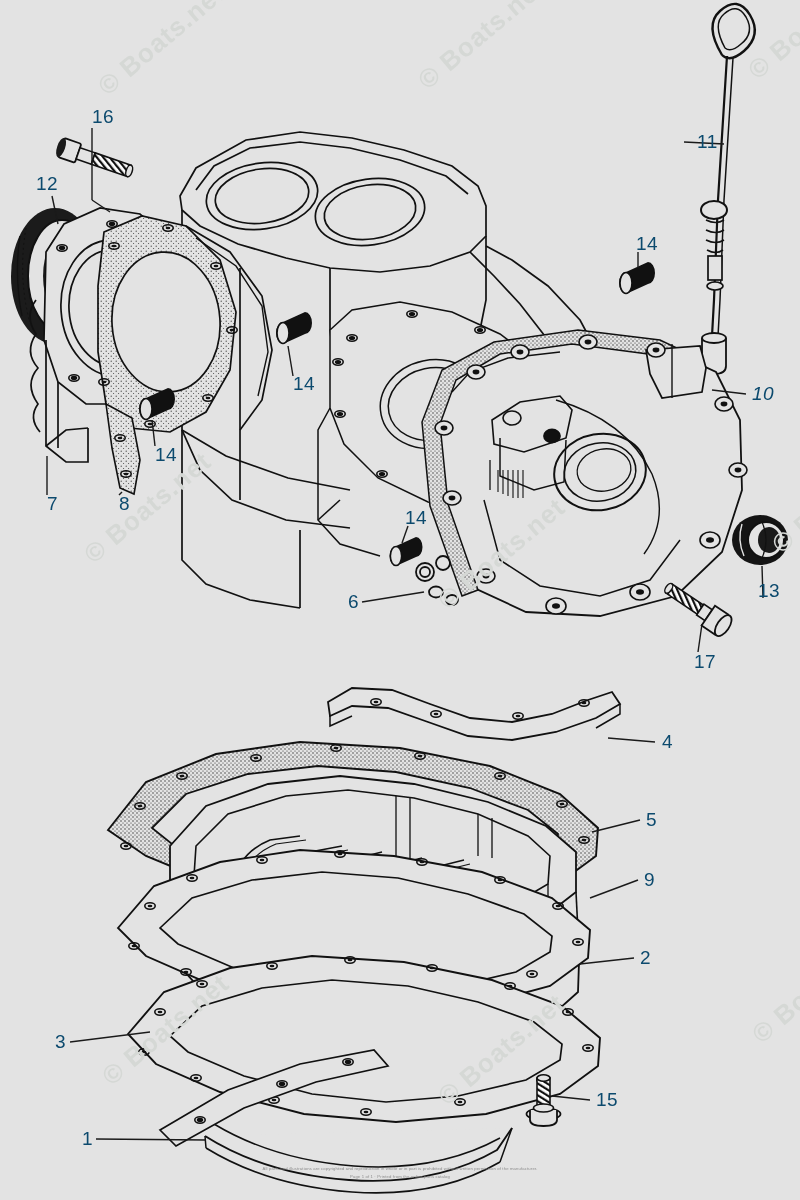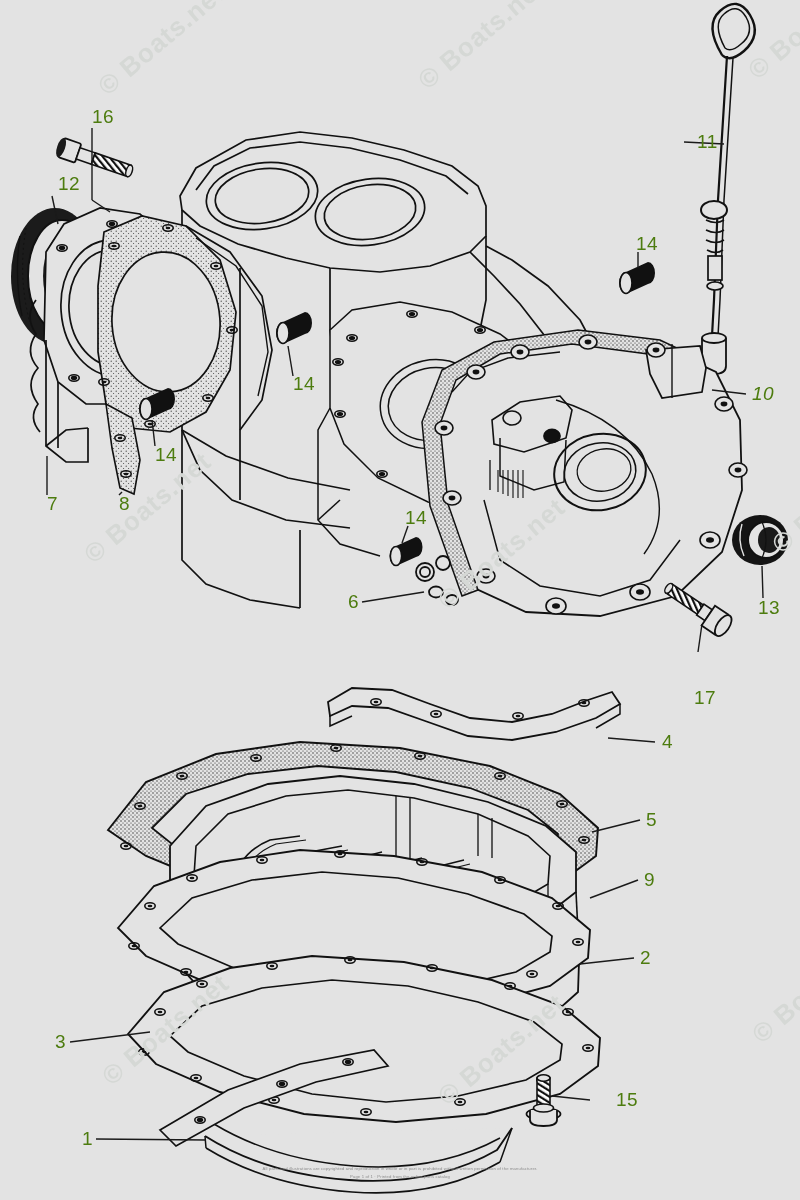--- a/index.html
+++ b/index.html
@@ -12,21 +12,21 @@
     position:relative;
   }
   #stage{position:absolute;left:0;top:0;width:800px;height:1200px;}
   #stage svg{position:absolute;left:0;top:0;}
 
   
   .callout{
     position:absolute;
     font-family:"Liberation Sans", sans-serif;
     font-size:19px;
-    color:#4d7c0f;
+    color:#0c4a6e;
     letter-spacing:0.5px;
     white-space:nowrap;
     user-select:none;
   }
 
   
   .wm{
     position:absolute;
     font-family:"Liberation Sans", sans-serif;
     font-size:26px;
@@ -515,29 +515,29 @@
       <div class="callout" style="left: 640px; top: 947px;">2</div>
       <div class="callout" style="left: 55px; top: 1031px;">3</div>
       <div class="callout" style="left: 662px; top: 731px;">4</div>
       <div class="callout" style="left: 646px; top: 809px;">5</div>
       <div class="callout" style="left: 348px; top: 591px;">6</div>
       <div class="callout" style="left: 47px; top: 493px;">7</div>
       <div class="callout" style="left: 119px; top: 493px;">8</div>
       <div class="callout" style="left: 644px; top: 869px;">9</div>
       <div class="callout" style="left: 752px; top: 383px; font-style: italic;">10</div>
       <div class="callout" style="left: 669px; top: 131px; margin-left: 28px;">11</div>
-      <div class="callout" style="left: 58px; top: 173px;">12</div>
-      <div class="callout" style="left: 758px; top: 597px;">13</div>
+      <div class="callout" style="left: 36px; top: 173px;">12</div>
+      <div class="callout" style="left: 758px; top: 580px;">13</div>
       <div class="callout" style="left: 293px; top: 373px;">14</div>
       <div class="callout" style="left: 155px; top: 444px;">14</div>
       <div class="callout" style="left: 636px; top: 233px;">14</div>
       <div class="callout" style="left: 405px; top: 507px;">14</div>
-      <div class="callout" style="left: 596px; top: 1089px; margin-left: 20px;">15</div>
+      <div class="callout" style="left: 596px; top: 1089px;">15</div>
       <div class="callout" style="left: 92px; top: 106px;">16</div>
-      <div class="callout" style="left: 694px; top: 651px; margin-top: 36px;">17</div>
+      <div class="callout" style="left: 694px; top: 651px;">17</div>
     </div>
 
   <div id="watermarks">
       <div class="wm" style="left: 92px; top: 78px;">© Boats.net</div>
       <div class="wm" style="left: 412px; top: 72px;">© Boats.net</div>
       <div class="wm" style="left: 742px; top: 62px;">© Boats.net</div>
       <div class="wm" style="left: 78px; top: 546px;">© Boats.net</div>
       <div class="wm" style="left: 432px; top: 592px;">© Boats.net</div>
       <div class="wm" style="left: 766px; top: 536px;">© Boats.net</div>
       <div class="wm" style="left: 96px; top: 1068px;">© Boats.net</div>

